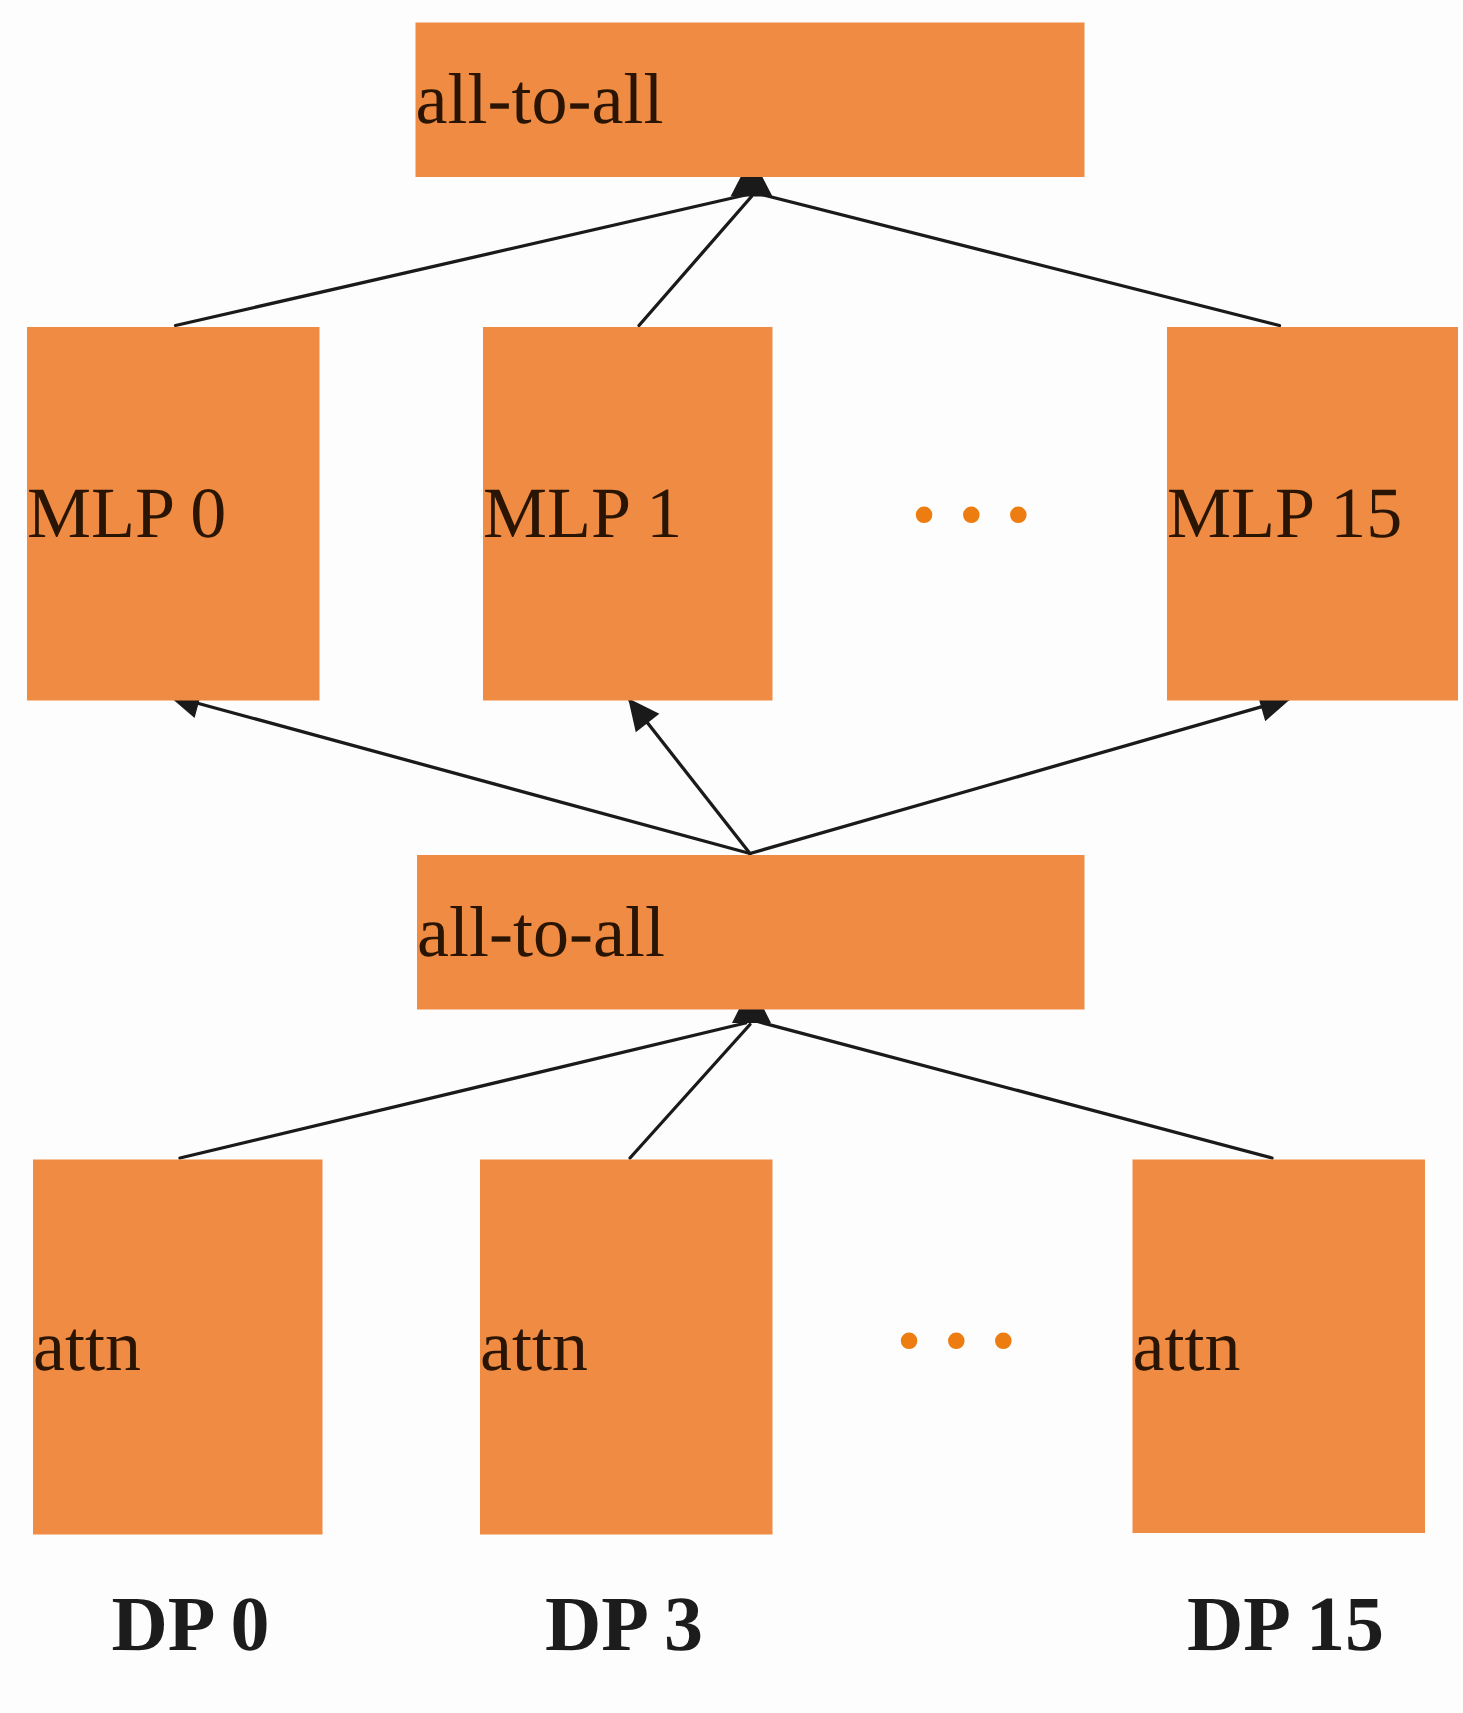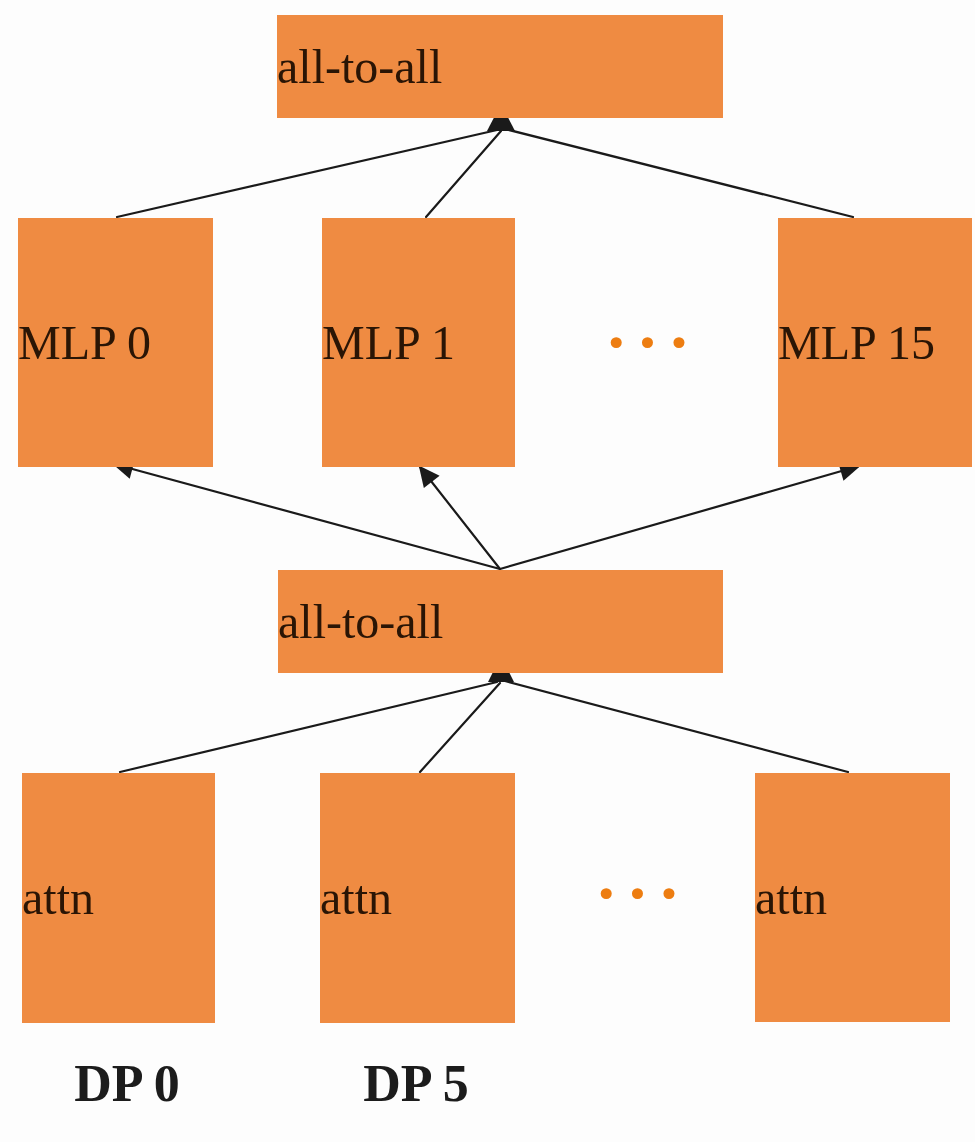--- a/index.html
+++ b/index.html
@@ -112,15 +112,16 @@
   </div>
   <div class="box" style="left:320px;top:773px;width:195px;height:250px;">
     <span>attn</span>
   </div>
   <div class="dots" style="left:585px;top:871px;width:96px;height:48px;">•••</div>
   <div class="box" style="left:755px;top:773px;width:195px;height:249px;">
     <span>attn</span>
   </div>
 
   <div class="dp-label" style="left:127px;top:1058px;">DP 0</div>
-  <div class="dp-label" style="left:416px;top:1058px;">DP 5</div>
+  <div class="dp-label" style="left:416px;top:1058px;">DP 3</div>
+  <div class="dp-label" style="left:857px;top:1058px;">DP 15</div>
 
 </div>
 
 </body></html>

